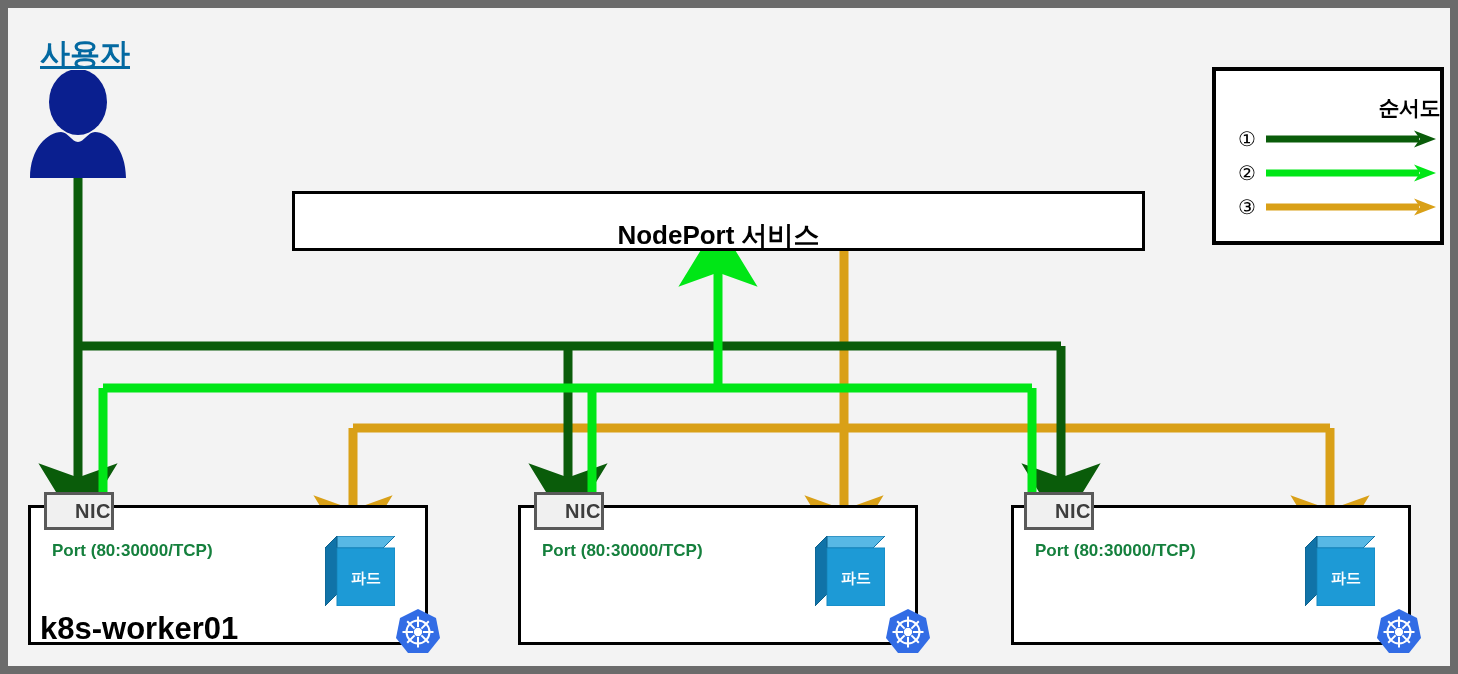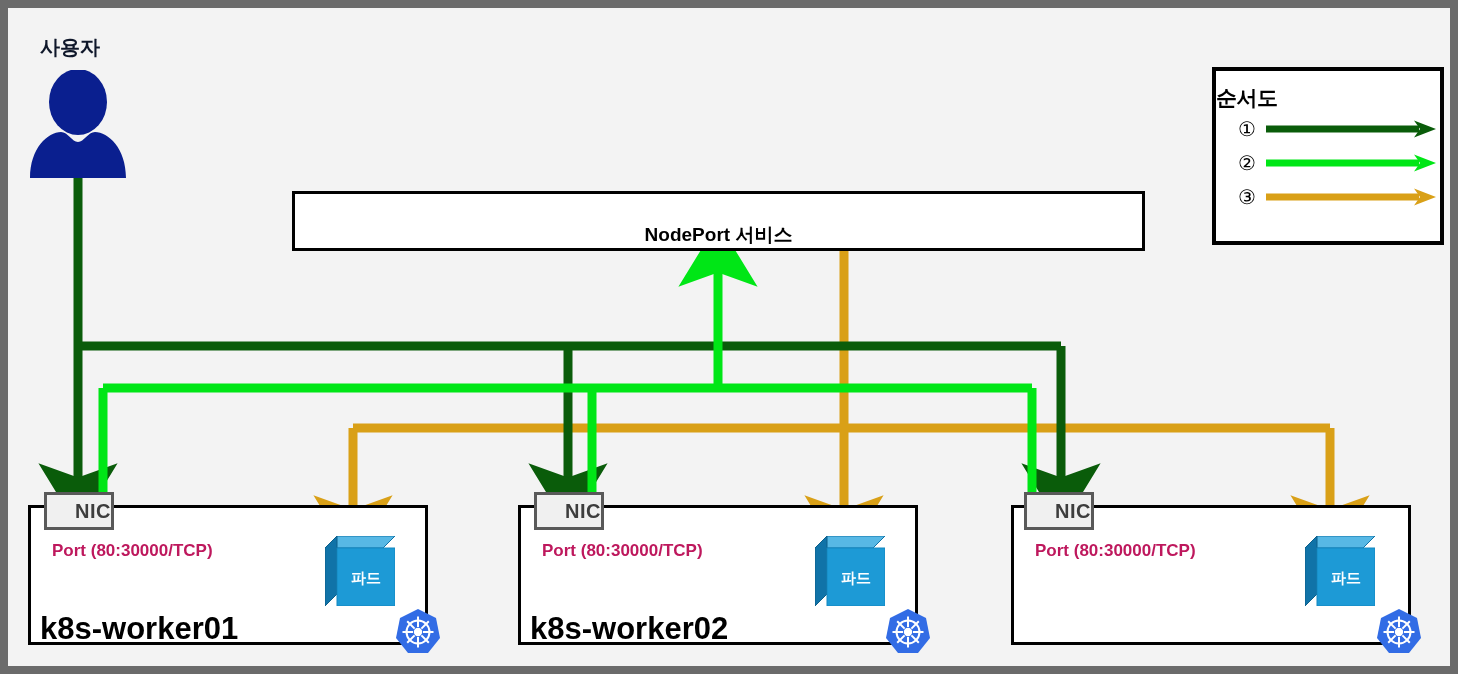--- a/index.html
+++ b/index.html
@@ -23,55 +23,56 @@
     position: absolute;
     left: 0;
     top: 0;
     width: 1458px;
     height: 674px;
   }
   .abs { position: absolute; }
 
   
   .user-label {
-    font-size: 20px;
-    font-weight: bold;
-    color: #0f172a;
-    white-space: nowrap;
+    font-size: 30px;
+    font-weight: bold;
+    color: #0369a1;
+    white-space: nowrap;
+    text-decoration: underline;
   }
 
   
   .nodeport-box {
     background: #ffffff;
     border: 3px solid #000000;
     box-sizing: border-box;
     display: flex;
     align-items: center;
     justify-content: center;
   }
   .nodeport-label {
-    font-size: 19px;
+    font-size: 26px;
     font-weight: bold;
     color: #000000;
     white-space: nowrap;
     margin-top: 28px;
   }
 
   
   .legend-box {
     background: #ffffff;
     border: 4px solid #000000;
     box-sizing: border-box;
   }
   .legend-title {
-    text-align: left;
+    text-align: right;
     font-size: 21px;
     font-weight: bold;
     color: #000000;
-    margin-top: 13px;
+    margin-top: 23px;
     letter-spacing: -0.5px;
   }
   .legend-row {
     display: flex;
     align-items: center;
     height: 34px;
     padding-left: 22px;
   }
   .legend-num {
     font-size: 20px;
@@ -96,21 +97,21 @@
   }
   .nic-label {
     font-size: 20px;
     font-weight: bold;
     color: #3d3d3d;
     letter-spacing: 0.5px;
   }
   .port-label {
     font-size: 17px;
     font-weight: bold;
-    color: #be185d;
+    color: #15803d;
     white-space: nowrap;
   }
   .worker-name {
     font-size: 31px;
     font-weight: bold;
     color: #000000;
     white-space: nowrap;
   }
   .pod-text {
     font-size: 15px;
@@ -225,21 +226,20 @@
                M13.2,13.2 L20.6,20.6 M27.4,27.4 L34.8,34.8
                M34.8,13.2 L27.4,20.6 M20.6,27.4 L13.2,34.8"></path>
     </g>
   </svg>
 
   <div class="worker-box abs" style="left:510px; top:497px; width:400px; height:140px;"></div>
   <div class="nic-box abs" style="left:526px; top:484px; width:70px; height:38px;">
     <span class="nic-label">NIC</span>
   </div>
   <div class="abs port-label" style="left:534px; top:533px;">Port (80:30000/TCP)</div>
-  <div class="abs worker-name" style="left:522px; top:603px;">k8s-worker02</div>
   <svg class="abs" style="left:807px; top:528px;" width="70" height="70" viewBox="0 0 70 70">
     <polygon points="0,12 12,0 70,0 58,12" fill="#57b8e5" stroke="#1073a8" stroke-width="1"></polygon>
     <polygon points="0,12 0,70 12,58 12,0" fill="#1073a8" stroke="#0d5f8a" stroke-width="1"></polygon>
     <rect x="12" y="12" width="58" height="58" fill="#1d9ad6" stroke="#1587c0" stroke-width="1"></rect>
     <text class="pod-text" x="41" y="47" text-anchor="middle">파드</text>
   </svg>
   <svg class="abs" style="left:876px; top:600px;" width="48" height="48" viewBox="0 0 48 48">
     <polygon points="24,1 42,10 46,30 34,45 14,45 2,30 6,10" fill="#326ce5"></polygon>
     <g stroke="#ffffff" stroke-width="2" fill="none">
       <circle cx="24" cy="24" r="11.5"></circle>

